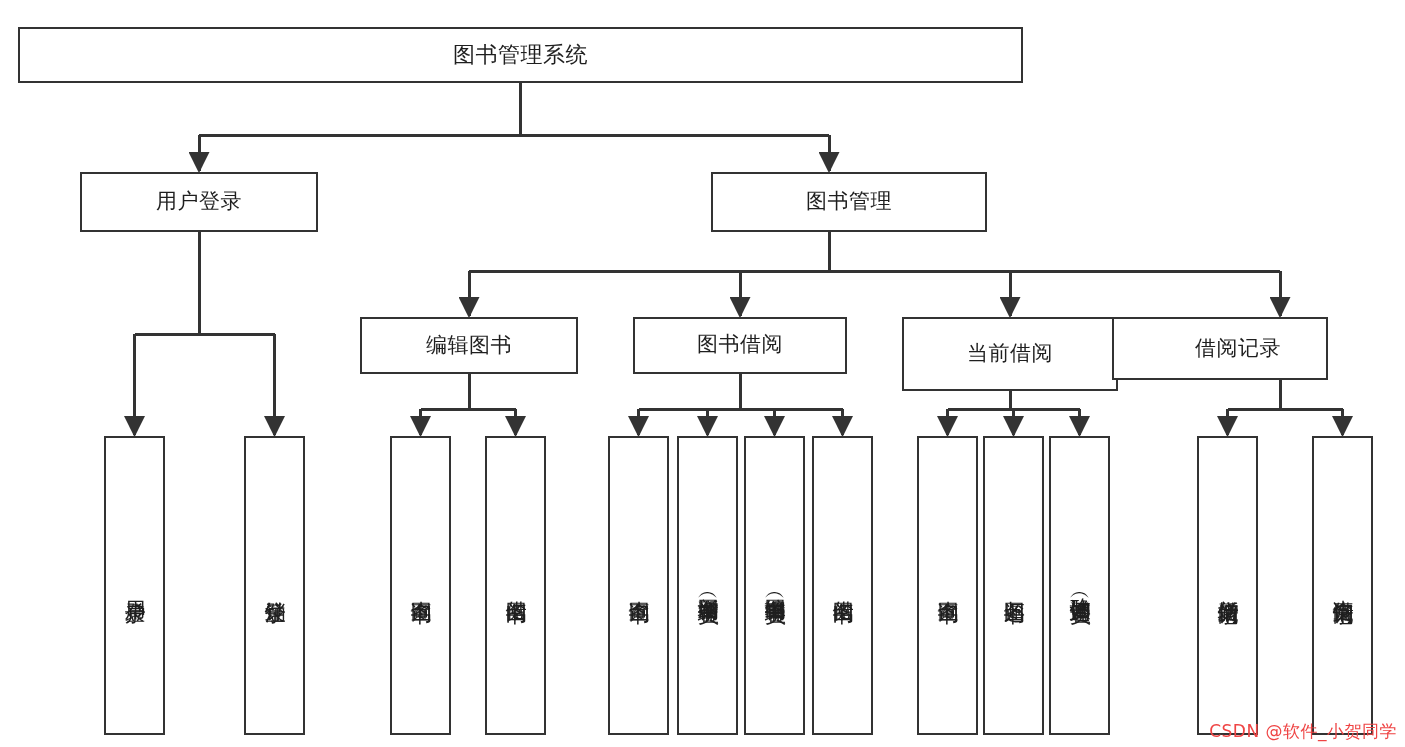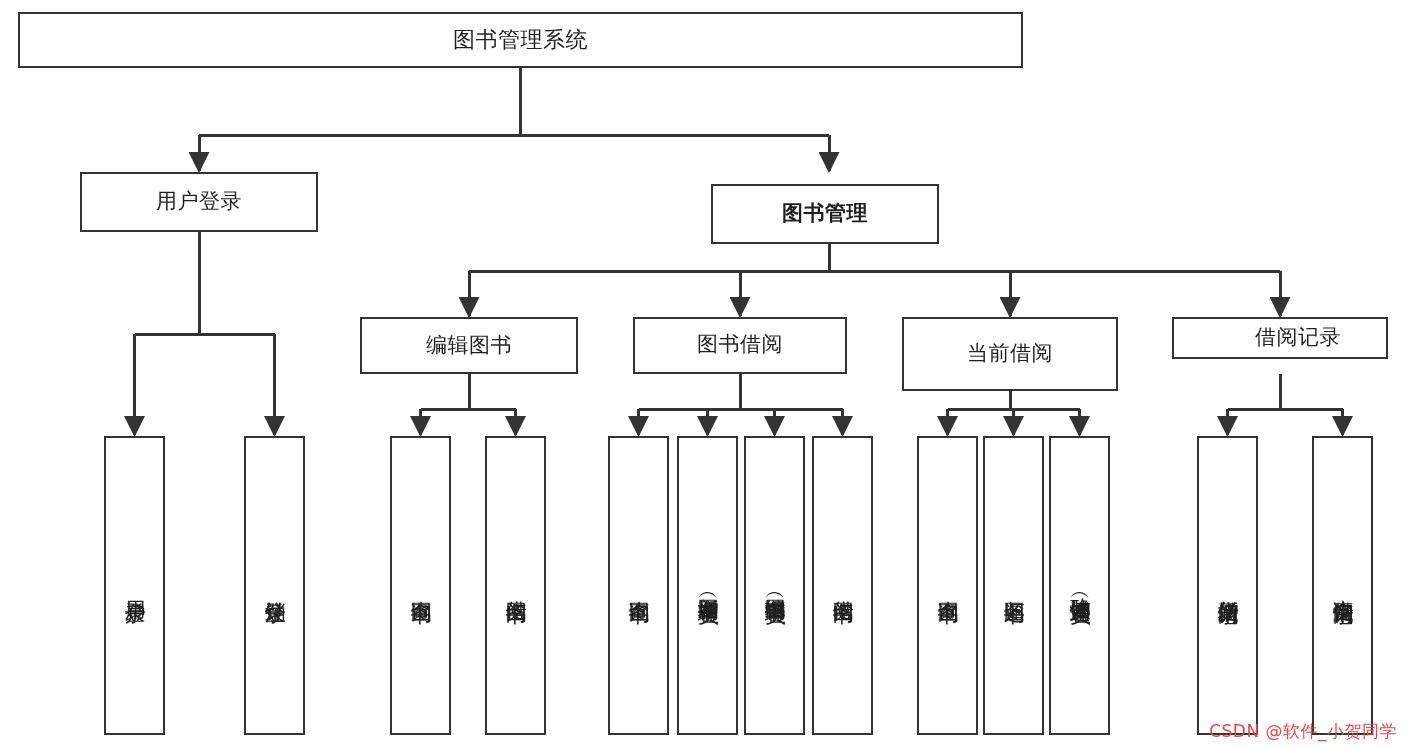--- a/index.html
+++ b/index.html
@@ -87,39 +87,39 @@
       <line x1="947.5" y1="409" x2="1079.5" y2="409" stroke="#333333" stroke-width="3" shape-rendering="crispEdges"></line>
       <line x1="947.5" y1="409" x2="947.5" y2="435" stroke="#333333" stroke-width="3" shape-rendering="crispEdges" marker-end="url(#ah)"></line>
       <line x1="1013.5" y1="409" x2="1013.5" y2="435" stroke="#333333" stroke-width="3" shape-rendering="crispEdges" marker-end="url(#ah)"></line>
       <line x1="1079.5" y1="409" x2="1079.5" y2="435" stroke="#333333" stroke-width="3" shape-rendering="crispEdges" marker-end="url(#ah)"></line>
       <line x1="1280" y1="374" x2="1280" y2="409" stroke="#333333" stroke-width="3" shape-rendering="crispEdges"></line>
       <line x1="1227.5" y1="409" x2="1342.5" y2="409" stroke="#333333" stroke-width="3" shape-rendering="crispEdges"></line>
       <line x1="1227.5" y1="409" x2="1227.5" y2="435" stroke="#333333" stroke-width="3" shape-rendering="crispEdges" marker-end="url(#ah)"></line>
       <line x1="1342.5" y1="409" x2="1342.5" y2="435" stroke="#333333" stroke-width="3" shape-rendering="crispEdges" marker-end="url(#ah)"></line>
     </svg>
   <div id="nodes">
-      <div class="node horiz root" style="left: 18px; top: 12px; width: 1005px; height: 56px;">
+      <div class="node horiz root" style="left: 18px; top: 27px; width: 1005px; height: 56px;">
         <span class="lbl">图书管理系统</span>
       </div>
       <div class="node horiz" style="left: 80px; top: 172px; width: 238px; height: 60px;">
         <span class="lbl">用户登录</span>
       </div>
-      <div class="node horiz" style="left: 711px; top: 184px; width: 228px; height: 60px; font-weight: bold;">
+      <div class="node horiz" style="left: 711px; top: 172px; width: 276px; height: 60px;">
         <span class="lbl">图书管理</span>
       </div>
       <div class="node horiz" style="left: 360px; top: 317px; width: 218px; height: 57px;">
         <span class="lbl">编辑图书</span>
       </div>
       <div class="node horiz" style="left: 633px; top: 317px; width: 214px; height: 57px; font-family: Liberation Mono, monospace;">
         <span class="lbl">图书借阅</span>
       </div>
       <div class="node horiz" style="left: 902px; top: 317px; width: 216px; height: 74px;">
         <span class="lbl">当前借阅</span>
       </div>
-      <div class="node horiz" style="left: 1172px; top: 317px; width: 216px; height: 42px; padding-left: 36px;">
+      <div class="node horiz" style="left: 1112px; top: 317px; width: 216px; height: 63px; padding-left: 36px;">
         <span class="lbl">借阅记录</span>
       </div>
       <div class="node vert" style="left: 104px; top: 436px; width: 61px; height: 299px;">
         <span class="lbl">用户登录</span>
       </div>
       <div class="node vert" style="left: 244px; top: 436px; width: 61px; height: 299px;">
         <span class="lbl">注销登录</span>
       </div>
       <div class="node vert" style="left: 390px; top: 436px; width: 61px; height: 299px;">
         <span class="lbl">查询图书</span>

